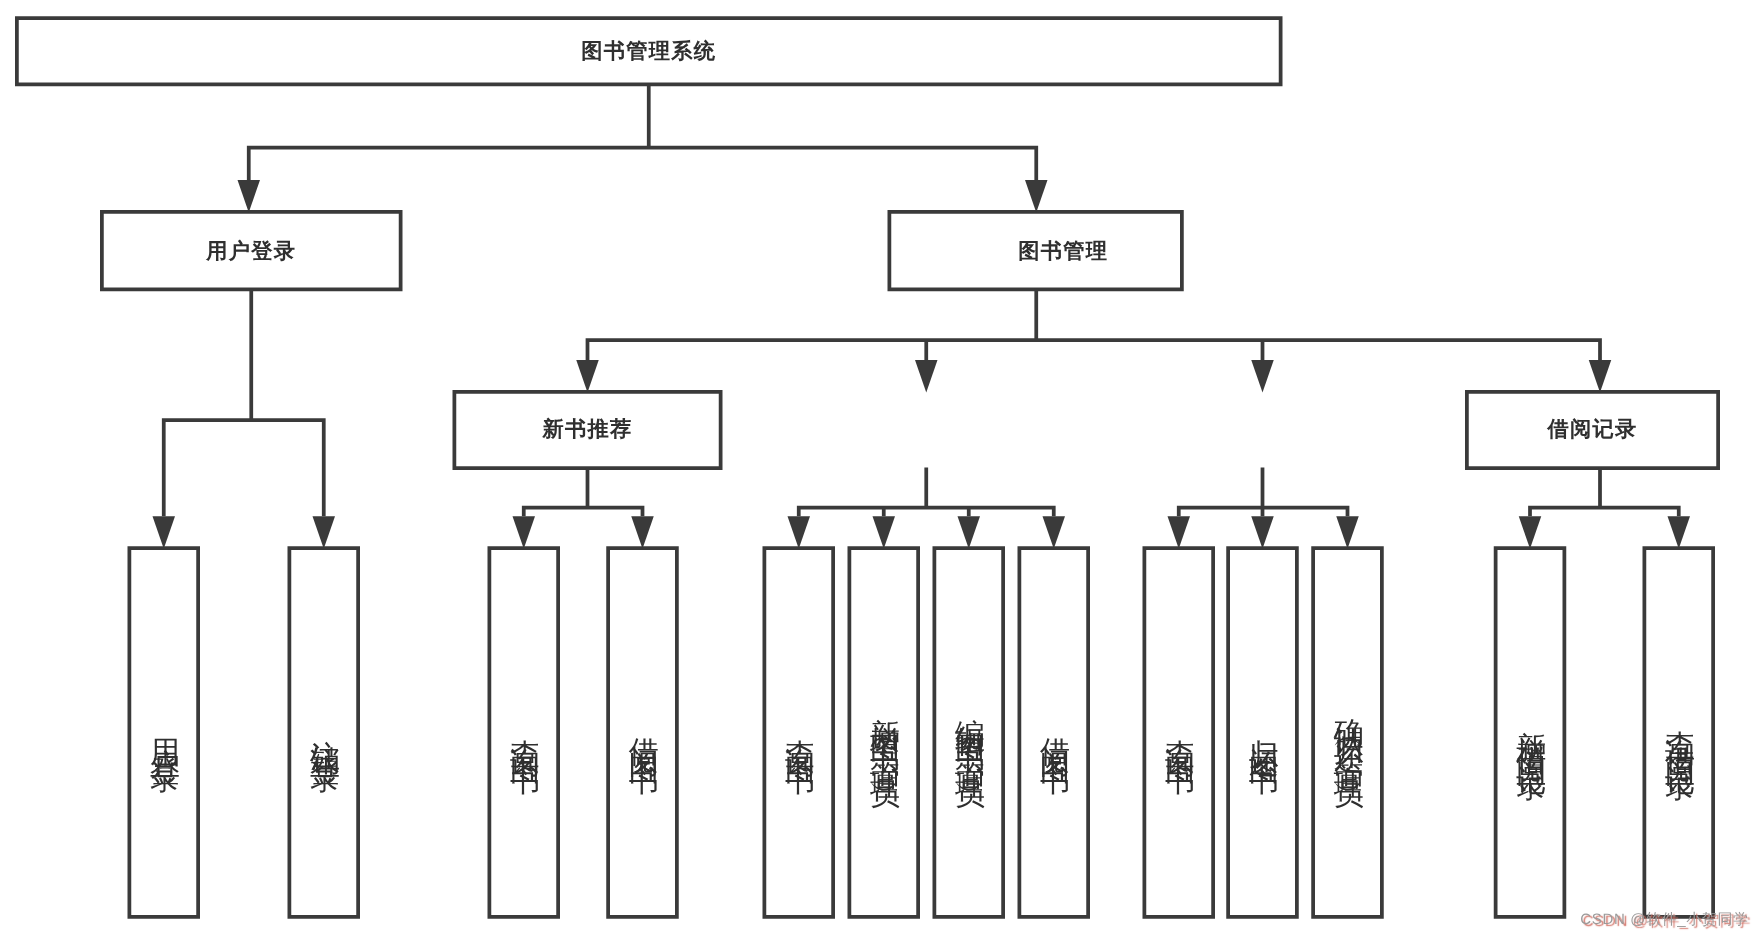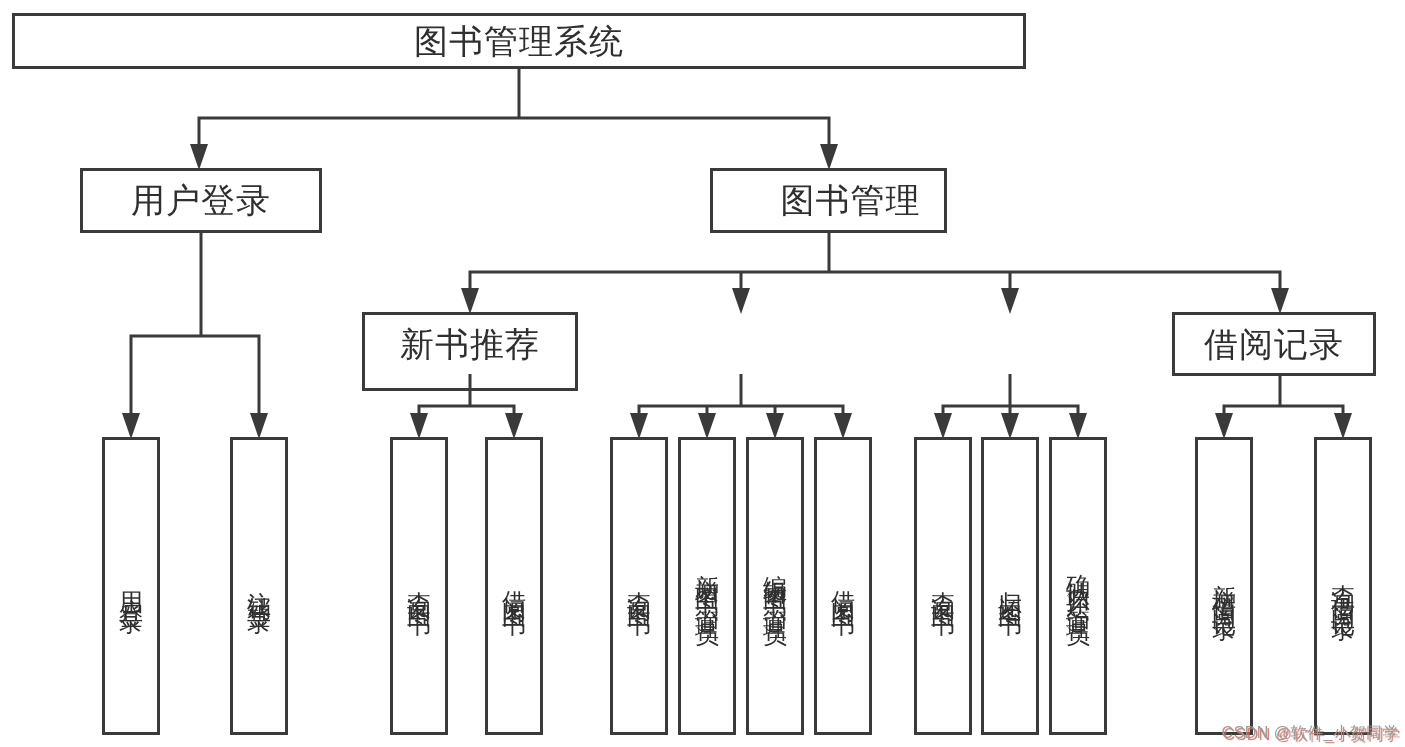--- a/index.html
+++ b/index.html
@@ -29,35 +29,36 @@
   .connectors polygon{fill:var(--line);stroke:none;}
   .node{
     position:absolute;z-index:1;
     background:var(--bg);
     border:3px solid var(--line);
     color:var(--text);
     white-space:nowrap;
     overflow:hidden;
   }
   .h{
-    font-size:34px;
+    font-size:17px;
     letter-spacing:1px;
     text-align:center;
+    font-weight:bold;
   }
   .v{
     writing-mode:vertical-rl;
     text-orientation:mixed;
     font-size:24px;
     letter-spacing:7px;
     text-align:center; 
   }
   .watermark{
     position:absolute;z-index:3;
     right:6px;bottom:3px;
-    font-size:16px;
+    font-size:12px;
     color:var(--wm-gray);
     text-shadow:2px 2px 1px var(--wm-red);
     letter-spacing:0.5px;
   }
 </style>
 </head>
 <body>
 
 <div class="canvas">
 
@@ -95,21 +96,21 @@
     <path d="M1280 374 V406 M1224 413 V406 H1343 V413"></path>
     <polygon points="1215,413 1233,413 1224,439"></polygon>
     <polygon points="1334,413 1352,413 1343,439"></polygon>
   </svg>
 
   <div class="node h" style="left:12px;top:13px;width:1014px;height:56px;line-height:50px;">图书管理系统</div>
 
   <div class="node h" style="left:80px;top:168px;width:242px;height:65px;line-height:59px;">用户登录</div>
   <div class="node h" style="left:710px;top:168px;width:237px;height:65px;line-height:59px;padding-left:44px;">图书管理</div>
 
-  <div class="node h" style="left:362px;top:312px;width:216px;height:79px;line-height:58px;">新书推荐</div>
+  <div class="node h" style="left:362px;top:312px;width:216px;height:64px;line-height:58px;">新书推荐</div>
   <div class="node h" style="left:1172px;top:312px;width:204px;height:64px;line-height:58px;">借阅记录</div>
 
   <div class="node v" style="left:102px;top:437px;width:58px;height:298px;line-height:52px;">用户登录</div>
   <div class="node v" style="left:230px;top:437px;width:58px;height:298px;line-height:52px;">注销登录</div>
 
   <div class="node v" style="left:390px;top:437px;width:58px;height:298px;line-height:52px;">查询图书</div>
   <div class="node v" style="left:485px;top:437px;width:58px;height:298px;line-height:52px;">借阅图书</div>
 
   <div class="node v" style="left:610px;top:437px;width:58px;height:298px;line-height:52px;">查询图书</div>
   <div class="node v" style="left:678px;top:437px;width:58px;height:298px;line-height:52px;">新增图书（管理员）</div>

